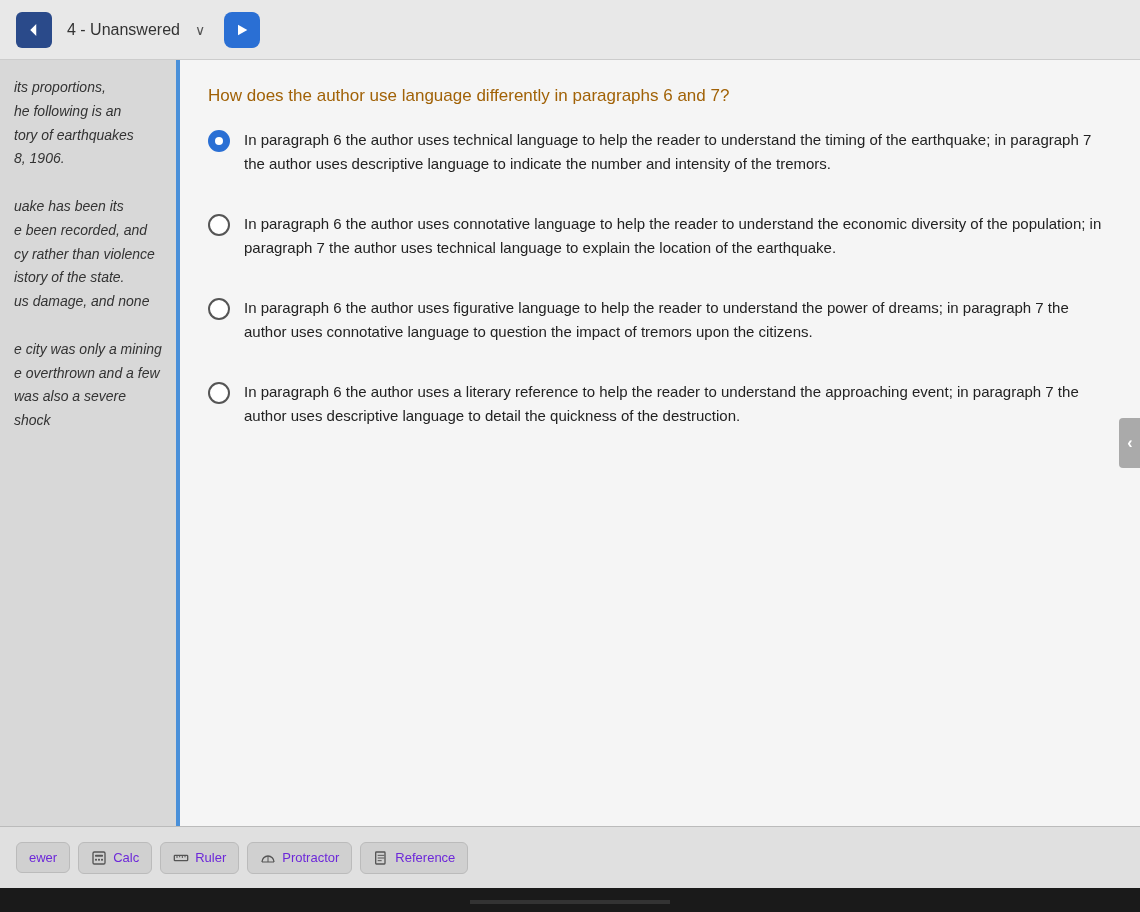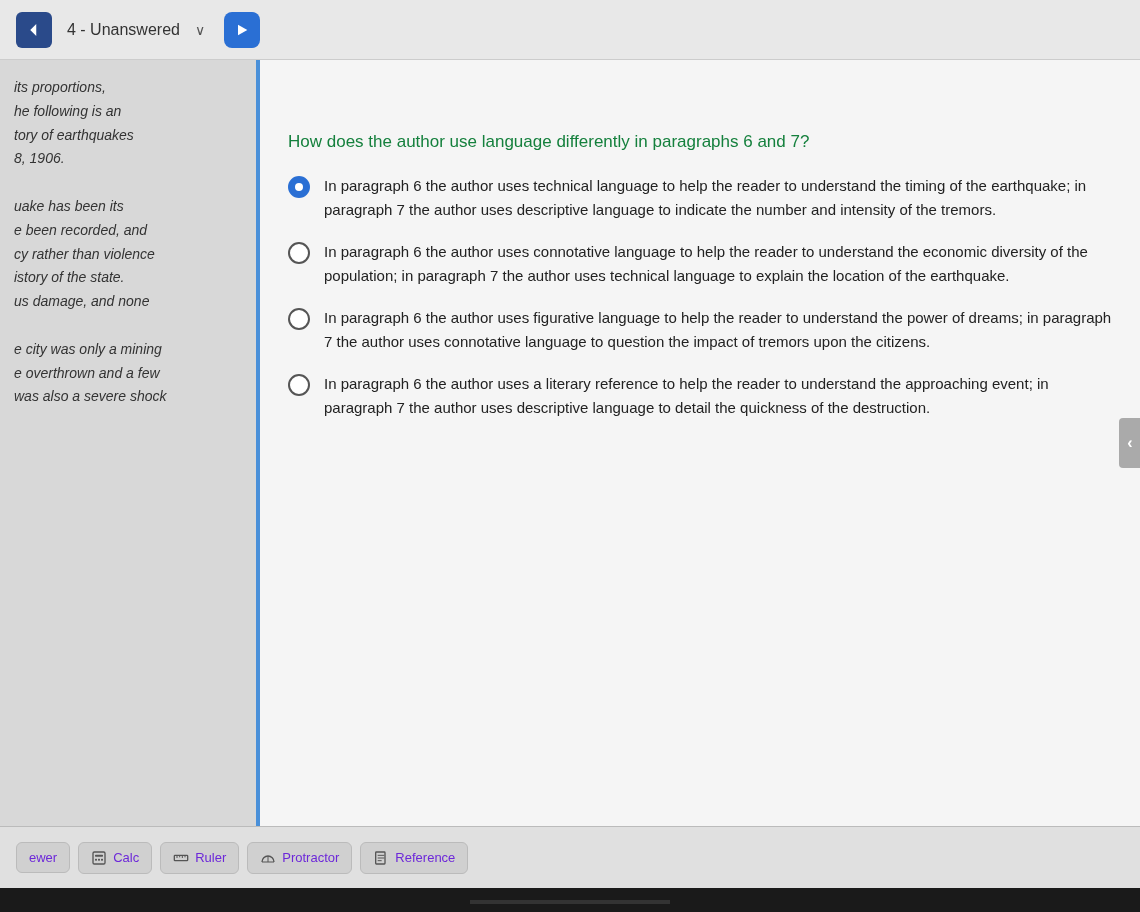--- a/index.html
+++ b/index.html
@@ -71,21 +71,21 @@
     }
 
     .main-content {
       display: flex;
       flex: 1;
       overflow: hidden;
       background: #f0f0f0;
     }
 
     .left-panel {
-      width: 260px;
+      width: 180px;
       background: #d8d8d8;
       padding: 16px 14px;
       font-size: 14px;
       color: #333;
       line-height: 1.6;
       position: relative;
       border-right: 4px solid #4a90d9;
     }
 
     .left-panel-text {
@@ -116,30 +116,29 @@
       justify-content: center;
       cursor: pointer;
       color: white;
       font-size: 16px;
       font-weight: bold;
     }
 
     .question-text {
       font-size: 17px;
       font-weight: 500;
-      color: #15803d;
+      color: #a16207;
       margin-bottom: 20px;
       line-height: 1.4;
-      margin-top: 46px;
     }
 
     .answer-options {
       display: flex;
       flex-direction: column;
-      gap: 18px;
+      gap: 36px;
     }
 
     .answer-option {
       display: flex;
       align-items: flex-start;
       gap: 14px;
       cursor: pointer;
     }
 
     .radio-circle {

